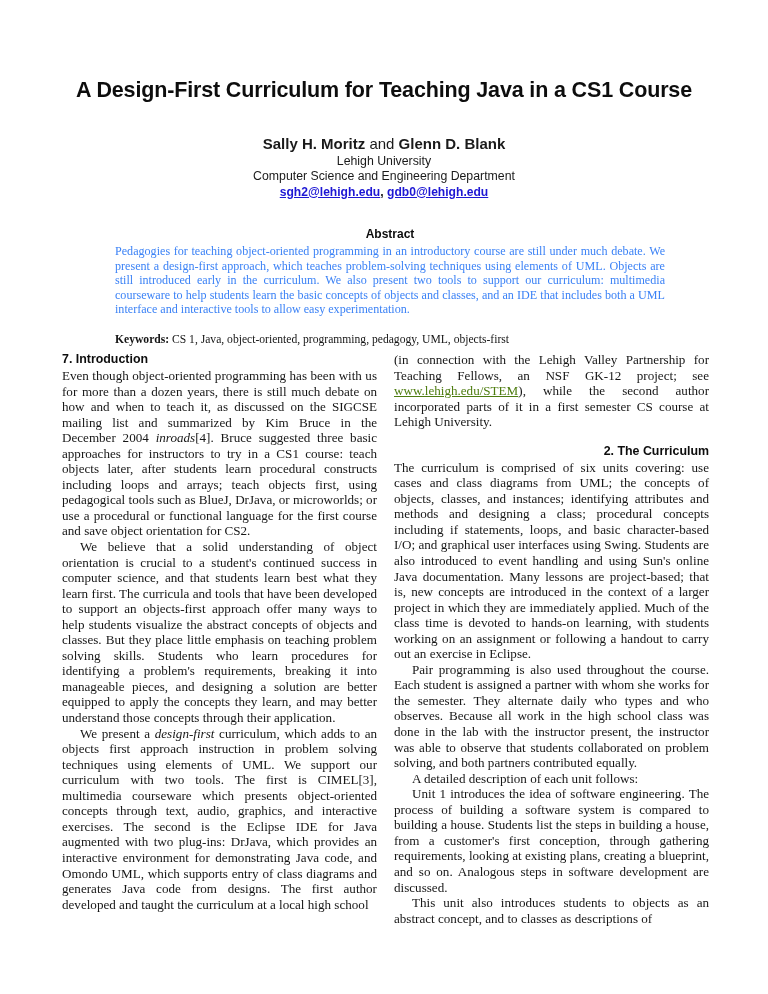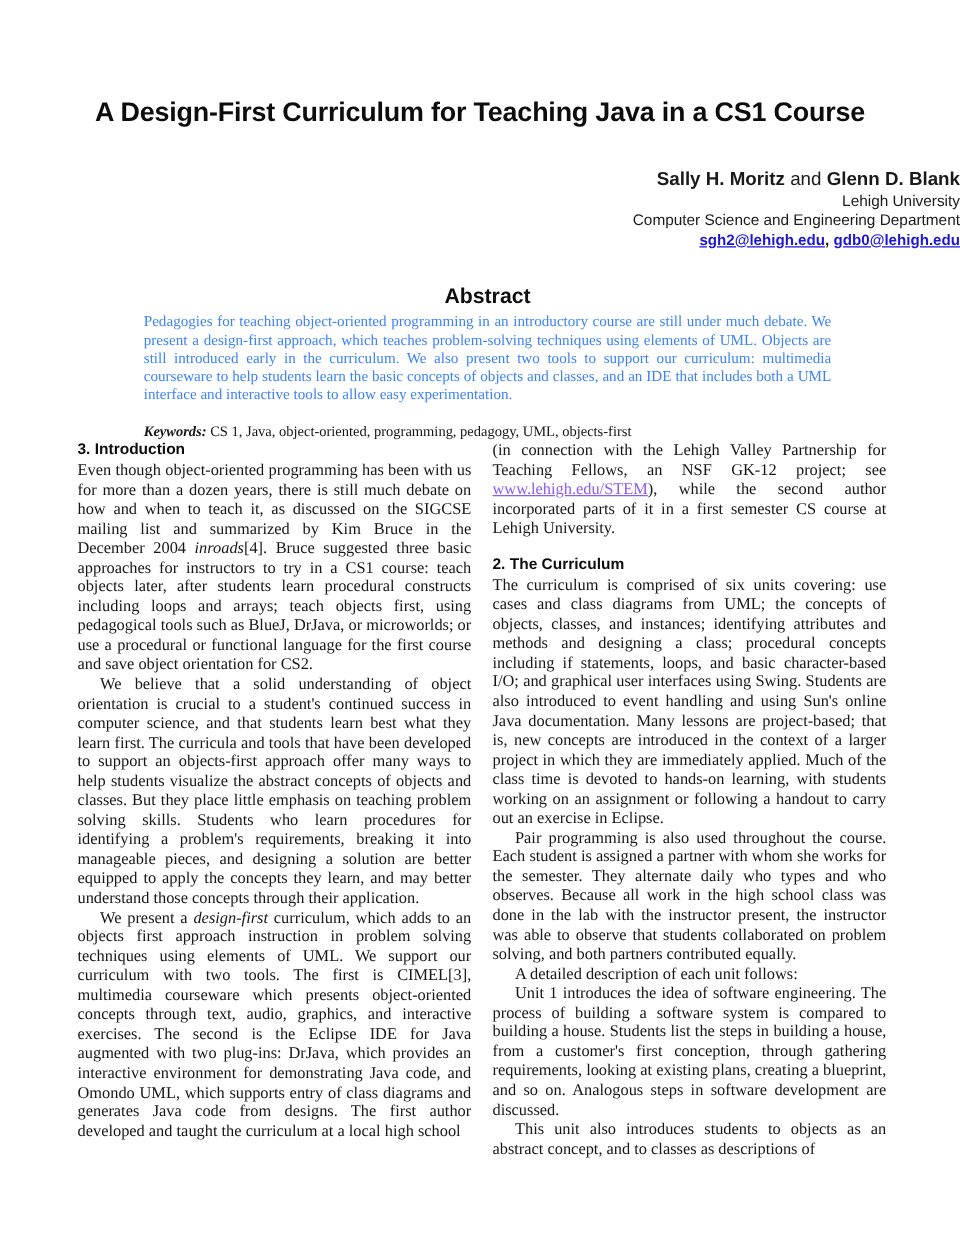--- a/index.html
+++ b/index.html
@@ -39,21 +39,20 @@
     color: #0d0d0d;
     margin: 0 60px;
   }
 
   .authors-block {
     margin-top: 30px;
     font-family: "Liberation Sans", "DejaVu Sans", sans-serif;
     font-size: 12.3px;
     line-height: 15.4px;
     color: #1a1a1a;
-    text-align: right;
   }
 
   .authors-line {
     font-size: 15px;
     line-height: 19px;
     font-weight: bold;
     margin-bottom: 1px;
   }
   .authors-line .conj {
     font-weight: normal;
@@ -74,42 +73,41 @@
     font-weight: bold;
   }
 
   
   .abstract-wrap {
     margin: 27px 103px 0 115px;
   }
   .abstract-heading {
     font-family: "Liberation Sans", "DejaVu Sans", sans-serif;
     font-weight: bold;
-    font-size: 17px;
+    font-size: 12px;
     text-align: center;
     margin-bottom: 3px;
     color: #0d0d0d;
   }
   .abstract-body {
     font-size: 12.1px;
     line-height: 14.6px;
     text-align: justify;
     text-justify: inter-word;
     margin: 0;
     color: #3b82f6;
   }
   .keywords {
     margin-top: 16px;
     font-size: 11.6px;
     line-height: 14px;
     text-align: left;
     color: #141414;
   }
   .keywords .kw-label {
-    font-style: italic;
     font-weight: bold;
   }
 
   
   .columns {
     position: absolute;
     top: 352px;
     left: 62px;
     width: 648px;
     display: flex;
@@ -123,38 +121,39 @@
   .sec-heading {
     font-family: "Liberation Sans", "DejaVu Sans", sans-serif;
     font-weight: bold;
     font-size: 12.4px;
     line-height: 15px;
     color: #0d0d0d;
     margin: 0 0 1px 0;
   }
   .sec-heading.spaced {
     margin-top: 14px;
+    text-align: right;
   }
 
   p.body {
     font-size: 13.1px;
     line-height: 15.55px;
     text-align: justify;
     text-justify: inter-word;
     margin: 0;
     color: #161616;
     hyphens: none;
   }
   p.body.indent {
     text-indent: 18px;
   }
   p.body .ital { font-style: italic; }
 
   .url-link {
-    color: #8b5cf6;
+    color: #4d7c0f;
     text-decoration: underline;
   }
 </style>
 </head>
 <body>
 
 <div class="page">
 
   <div class="masthead">
 
@@ -182,21 +181,21 @@
 
     <div class="keywords">
       <span class="kw-label">Keywords:</span><span> CS 1, Java, object-oriented, programming, pedagogy, UML, objects-first</span>
     </div>
   </div>
 
   <div class="columns">
 
     <div class="col">
 
-      <h2 class="sec-heading">3. Introduction</h2>
+      <h2 class="sec-heading">7. Introduction</h2>
 
       <p class="body"><span>Even though object-oriented programming has been with us for more than a dozen years, there is still much debate on how and when to teach it, as discussed on the SIGCSE mailing list and summarized by Kim Bruce in the December 2004 </span><span class="ital">inroads</span><span>[4]. Bruce suggested three basic approaches for instructors to try in a CS1 course: teach objects later, after students learn procedural constructs including loops and arrays; teach objects first, using pedagogical tools such as BlueJ, DrJava, or microworlds; or use a procedural or functional language for the first course and save object orientation for CS2.</span></p>
 
       <p class="body indent">We believe that a solid understanding of object orientation is crucial to a student's continued success in computer science, and that students learn best what they learn first. The curricula and tools that have been developed to support an objects-first approach offer many ways to help students visualize the abstract concepts of objects and classes. But they place little emphasis on teaching problem solving skills. Students who learn procedures for identifying a problem's requirements, breaking it into manageable pieces, and designing a solution are better equipped to apply the concepts they learn, and may better understand those concepts through their application.</p>
 
       <p class="body indent"><span>We present a </span><span class="ital">design-first</span><span> curriculum, which adds to an objects first approach instruction in problem solving techniques using elements of UML. We support our curriculum with two tools. The first is CIMEL[3], multimedia courseware which presents object-oriented concepts through text, audio, graphics, and interactive exercises. The second is the Eclipse IDE for Java augmented with two plug-ins: DrJava, which provides an interactive environment for demonstrating Java code, and Omondo UML, which supports entry of class diagrams and generates Java code from designs. The first author developed and taught the curriculum at a local high school</span></p>
 
     </div>
 
     <div class="col">

